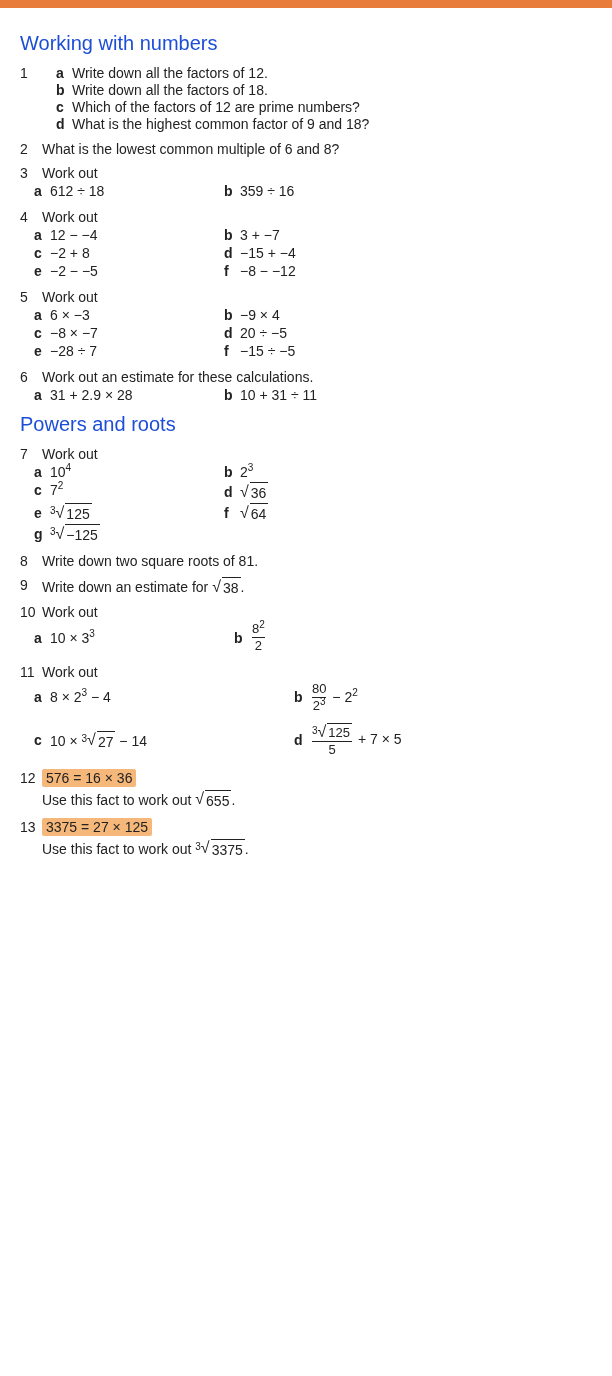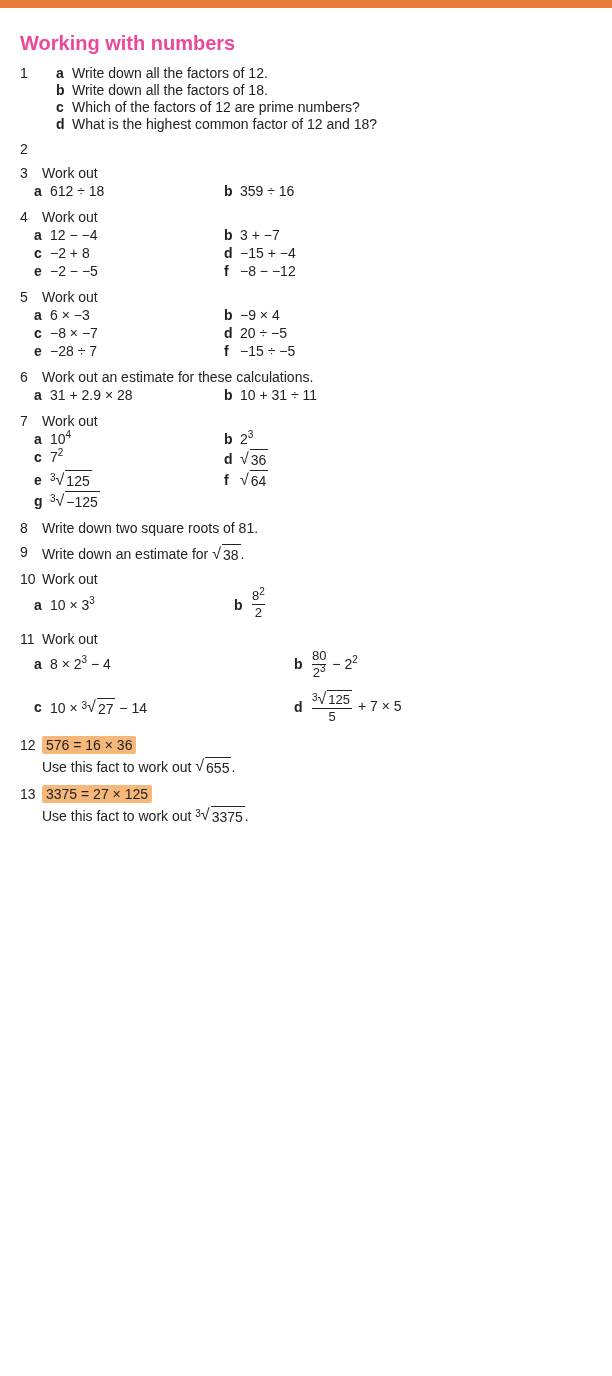--- a/index.html
+++ b/index.html
@@ -13,23 +13,23 @@
     }
     .orange-bar {
       height: 8px;
       background: #e87c3a;
       width: 100%;
     }
     .content {
       padding: 16px 20px 24px 20px;
     }
     h2 {
-      color: #ec4899;
+      color: #1d4ed8;
       font-size: 20px;
-      font-weight: bold;
+      font-weight: normal;
       margin-bottom: 10px;
       margin-top: 8px;
     }
     .question-block {
       margin-bottom: 8px;
     }
     .question-row {
       display: flex;
       align-items: flex-start;
       margin-bottom: 2px;
@@ -141,29 +141,30 @@
         <div class="sub-row">
             <span class="sub-label">b</span>
             <span>Write down all the factors of 18.</span>
           </div>
         <div class="sub-row">
             <span class="sub-label">c</span>
             <span>Which of the factors of 12 are prime numbers?</span>
           </div>
         <div class="sub-row">
             <span class="sub-label">d</span>
-            <span>What is the highest common factor of 12 and 18?</span>
+            <span>What is the highest common factor of 9 and 18?</span>
           </div>
       </div>
     </div>
   </div>
 
   <div class="question-block">
     <div class="question-row">
       <span class="q-num">2</span>
+      <span>What is the lowest common multiple of 6 and 8?</span>
     </div>
   </div>
 
   <div class="question-block">
     <div class="question-row">
       <span class="q-num">3</span>
       <span>Work out</span>
     </div>
     <div class="parts-grid">
       <div class="part">
@@ -253,20 +254,21 @@
           <span class="sub-label">a</span>
           <span>31 + 2.9 × 28</span>
         </div>
       <div class="part">
           <span class="sub-label">b</span>
           <span>10 + 31 ÷ 11</span>
         </div>
     </div>
   </div>
 
+  <h2>Powers and roots</h2>
 
   <div class="question-block">
     <div class="question-row">
       <span class="q-num">7</span>
       <span>Work out</span>
     </div>
     <div class="parts-grid">
       <div class="part">
         <span class="sub-label">a</span>
         <span>10<sup>4</sup></span>

